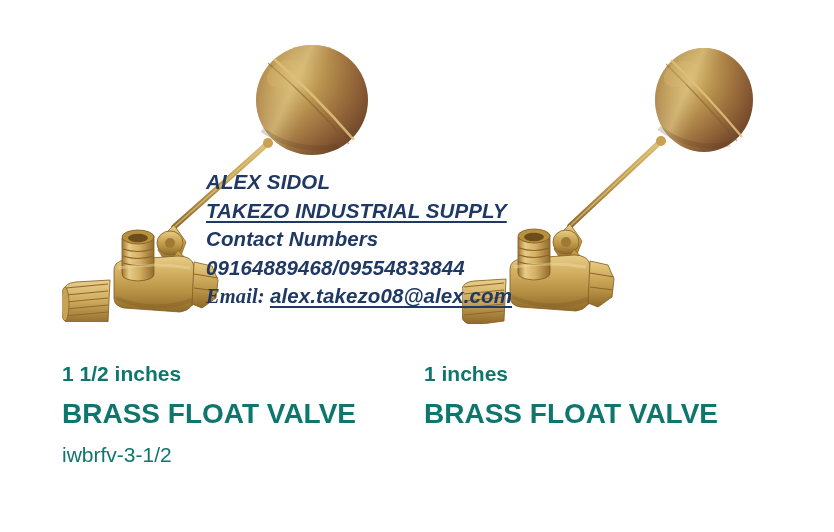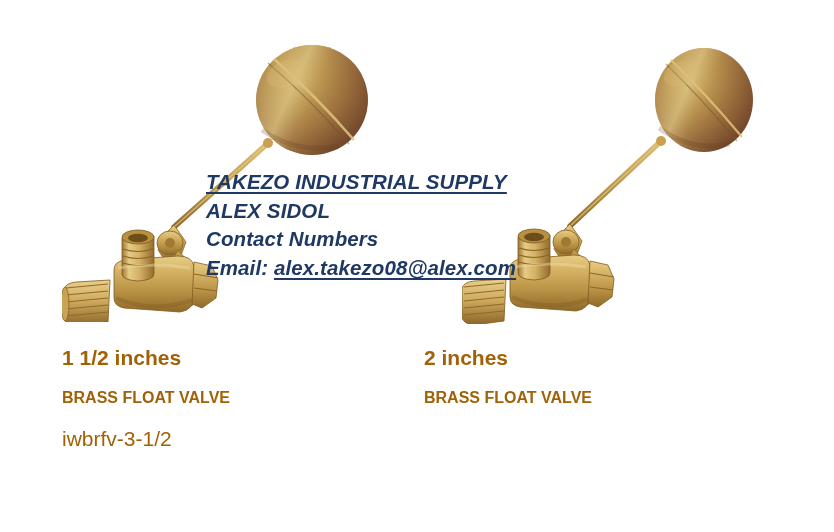--- a/index.html
+++ b/index.html
@@ -41,37 +41,38 @@
     line-height: 28.5px;
     letter-spacing: 0.1px;
     white-space: nowrap;
   }
   .contact-line { display: block; }
   .u-line {
     text-decoration: underline;
     text-underline-offset: 3px;
     text-decoration-thickness: 2px;
   }
-  .email-label { text-decoration: none; }
+  .email-label { text-decoration: none; font-family: Liberation Serif, serif; }
 
   
   .spec {
     position: absolute;
     z-index: 25;
-    color: #a16207;
+    color: #0f766e;
     font-family: "Liberation Sans", sans-serif;
     white-space: nowrap;
+    margin-top: 16px;
   }
   .spec-size {
     font-size: 21px;
     font-weight: bold;
     line-height: 26px;
   }
   .spec-name {
-    font-size: 16px;
+    font-size: 28px;
     font-weight: bold;
     line-height: 26px;
   }
   .spec-code {
     font-size: 21px;
     font-weight: normal;
     line-height: 26px;
   }
   .spec-row { display: block; }
   #spec-left  { left: 62px;  top: 345px; }
@@ -265,30 +266,31 @@
         <path d="M 128 237 L 146 241 L 152 255 L 150 273 L 136 283 L 126 279 Z" fill="url(#bodyGradR)" stroke="#7f5a20" stroke-width="0.8"></path>
         <path d="M 128 249 L 152 253" stroke="#8c6526" stroke-width="1"></path>
         <path d="M 128 263 L 151 266" stroke="#8c6526" stroke-width="1"></path>
         <path d="M 50 273 Q 88 289 126 275" stroke="#7a5520" stroke-width="4" fill="none" opacity="0.28"></path>
         <path d="M 52 243 Q 88 237 124 243" stroke="#f0dba2" stroke-width="3" fill="none" opacity="0.45"></path>
       </g>
     </svg>
   </div>
 
   <div class="contact-block">
+    <span class="contact-line">ALEX SIDOL</span>
     <span class="contact-line u-line">TAKEZO INDUSTRIAL SUPPLY</span>
-    <span class="contact-line">ALEX SIDOL</span>
     <span class="contact-line">Contact Numbers</span>
+    <span class="contact-line">09164889468/09554833844</span>
     <span class="contact-line"><span class="email-label">Email: </span><span class="u-line">alex.takezo08@alex.com</span></span>
   </div>
 
   <div class="spec" id="spec-left">
     <span class="spec-row spec-size">1 1/2 inches</span>
     <span class="spec-row spec-name">BRASS FLOAT VALVE</span>
     <span class="spec-row spec-code">iwbrfv-3-1/2</span>
   </div>
 
   <div class="spec" id="spec-right">
-    <span class="spec-row spec-size">2 inches</span>
+    <span class="spec-row spec-size">1 inches</span>
     <span class="spec-row spec-name">BRASS FLOAT VALVE</span>
   </div>
 
 </div>
 
 </body></html>

